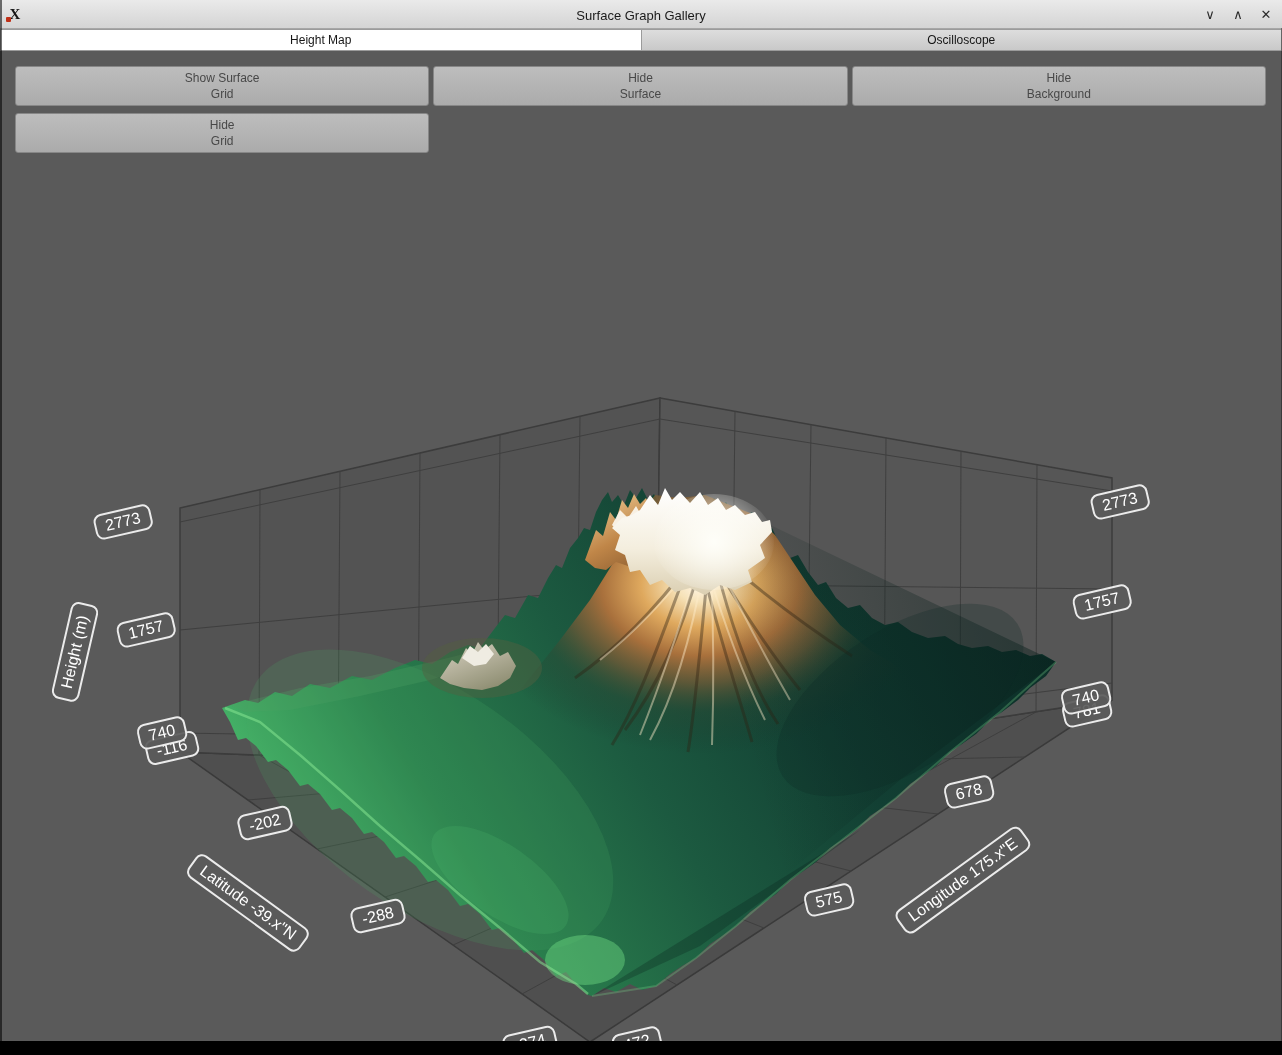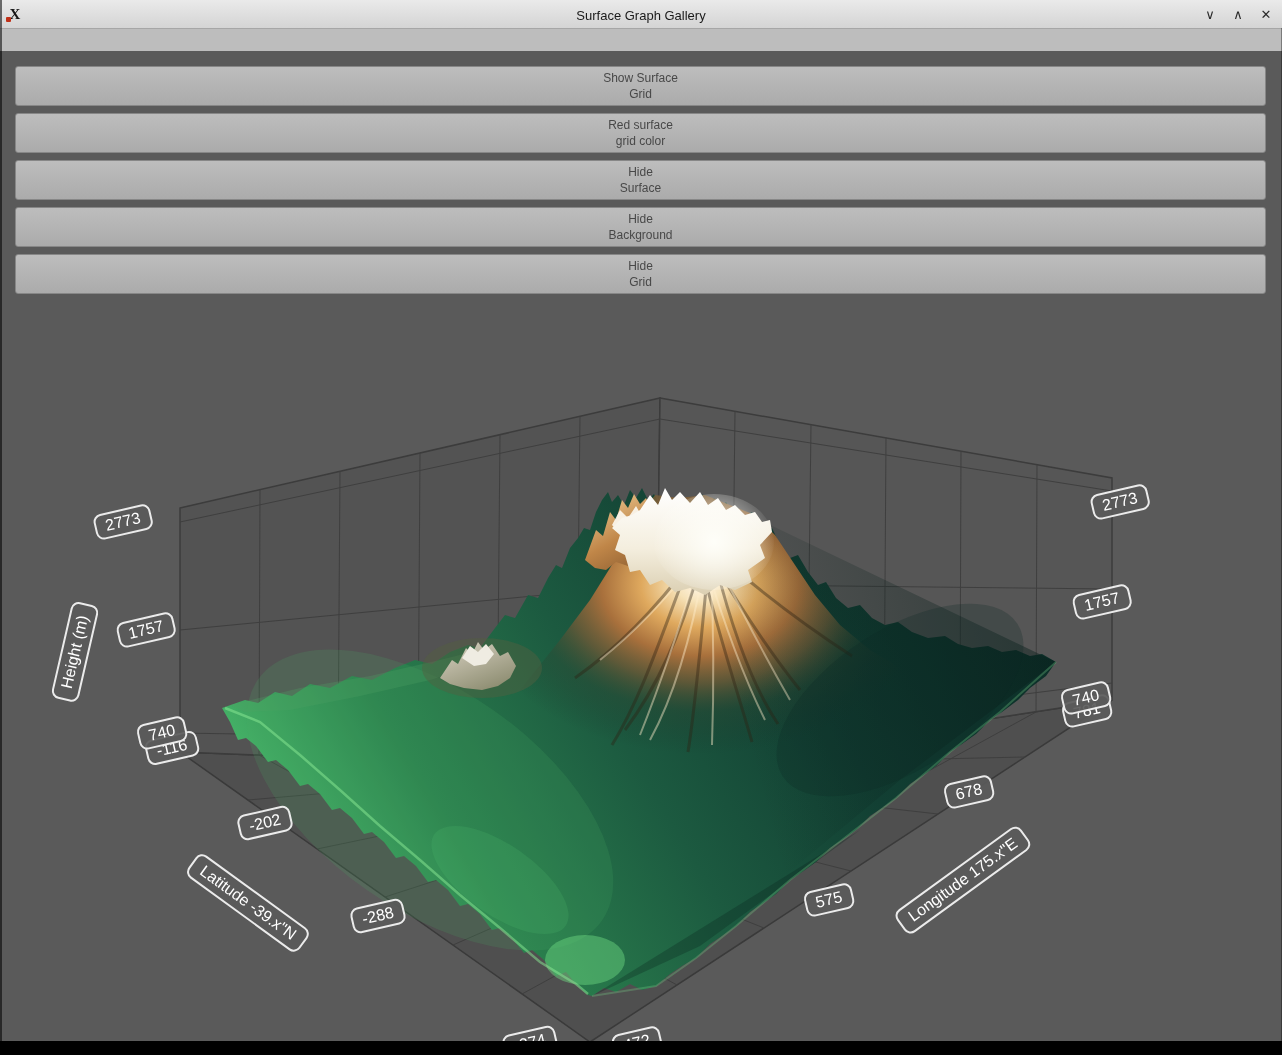--- a/index.html
+++ b/index.html
@@ -48,21 +48,21 @@
     font-size:12px; color:#161616;
     background:linear-gradient(#dddddd,#c9c9c9);
     border:1px solid #9b9b9b; border-left:none;
   }
   .tab:first-child { border-left:1px solid #9b9b9b; }
   .tab.selected { background:#ffffff; }
 
   
   .button-grid {
     position:absolute; top:66px; left:15px; right:16px; z-index:20;
-    display:grid; grid-template-columns:1fr; gap:7px 4px;
+    display:grid; grid-template-columns:1fr 1fr 1fr; gap:7px 4px;
   }
   .btn {
     height:40px; border:1px solid #878787; border-radius:3px;
     background:linear-gradient(#bdbdbd,#ababab);
     color:#484848; font-size:12px; line-height:16px; text-align:center;
     display:flex; align-items:center; justify-content:center;
     white-space:pre-line; font-family:"Liberation Sans", sans-serif;
   }
 
   
@@ -281,27 +281,27 @@
   </span>
   <span class="title">Surface Graph Gallery</span>
   <span class="win-controls">
     <button class="win-btn">∨</button>
     <button class="win-btn">∧</button>
     <button class="win-btn">✕</button>
   </span>
 </div>
 
 <div class="tabbar">
+  <div class="tab selected">Height Map</div>
+  <div class="tab">Oscilloscope</div>
 </div>
 
 <div class="button-grid">
   <button class="btn">Show Surface
 Grid</button>
-  <button class="btn">Red surface
-grid color</button>
   <button class="btn">Hide
 Surface</button>
   <button class="btn">Hide
 Background</button>
   <button class="btn">Hide
 Grid</button>
 </div>
 
 <div class="bottom-bar"></div>
 <div class="edge-left"></div>

